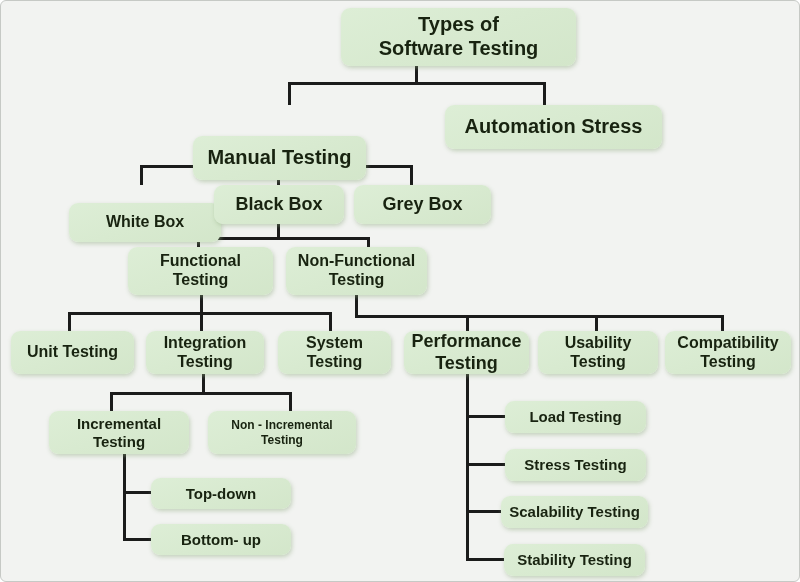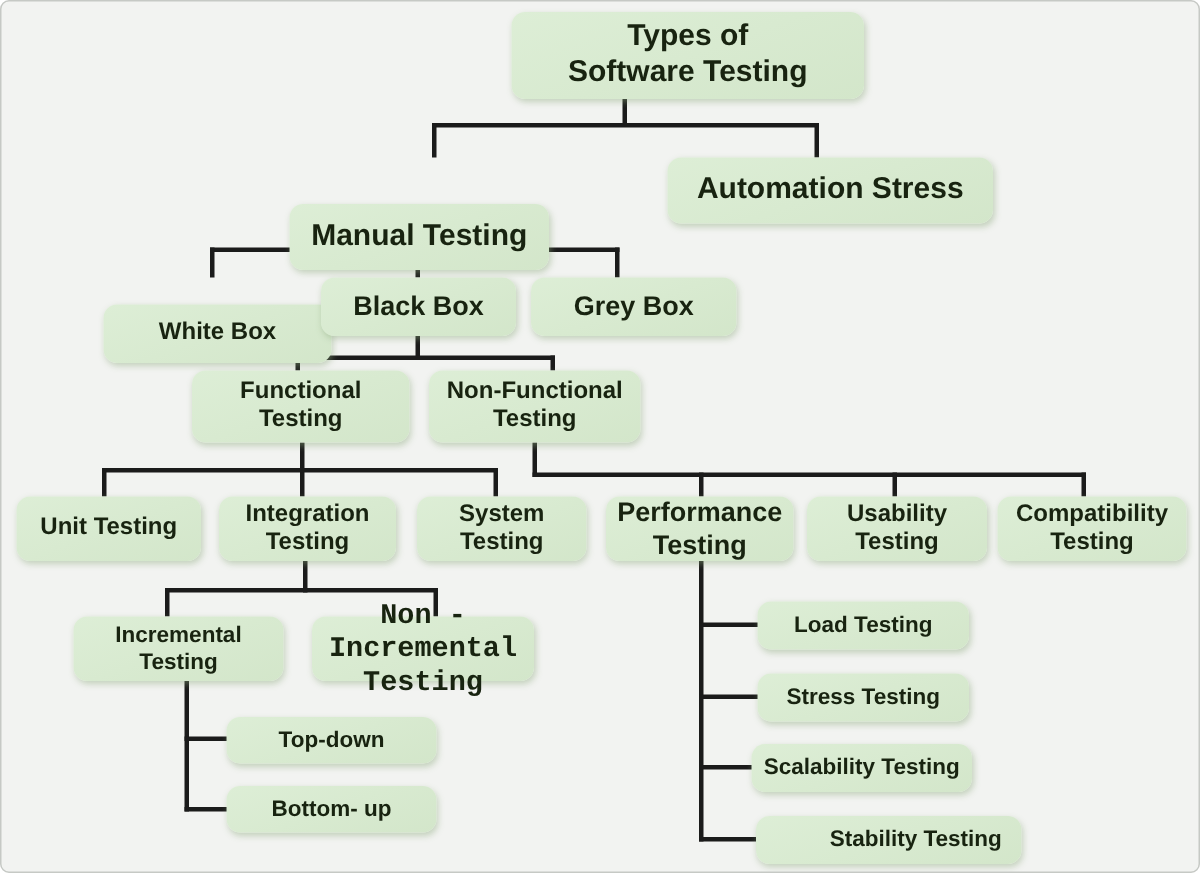--- a/index.html
+++ b/index.html
@@ -30,27 +30,27 @@
   .n-grey{left:353px;top:184px;width:137px;height:39px;font-size:18px;}
   .n-functional{left:127px;top:246px;width:145px;height:48px;font-size:16px;}
   .n-nonfunctional{left:285px;top:246px;width:141px;height:48px;font-size:16px;}
   .n-unit{left:10px;top:330px;width:123px;height:43px;font-size:16px;}
   .n-integration{left:145px;top:330px;width:118px;height:43px;font-size:16px;}
   .n-system{left:277px;top:330px;width:113px;height:43px;font-size:16px;}
   .n-performance{left:403px;top:330px;width:125px;height:43px;font-size:18px;}
   .n-usability{left:537px;top:330px;width:120px;height:43px;font-size:16px;}
   .n-compatibility{left:664px;top:330px;width:126px;height:43px;font-size:16px;}
   .n-incremental{left:48px;top:410px;width:140px;height:43px;font-size:15px;}
-  .n-nonincremental{left:207px;top:410px;width:148px;height:43px;font-size:19px;font-family:Liberation Mono, monospace;}
+  .n-nonincremental{left:207px;top:410px;width:148px;height:43px;font-size:12px;}
   .n-topdown{left:150px;top:477px;width:140px;height:31px;font-size:15px;}
   .n-bottomup{left:150px;top:523px;width:140px;height:31px;font-size:15px;}
   .n-load{left:504px;top:400px;width:141px;height:32px;font-size:15px;}
   .n-stress{left:504px;top:448px;width:141px;height:32px;font-size:15px;}
   .n-scalability{left:500px;top:495px;width:147px;height:32px;font-size:15px;}
-  .n-stability{left:503px;top:543px;width:141px;height:32px;font-size:15px;padding-left:36px;}
+  .n-stability{left:503px;top:543px;width:141px;height:32px;font-size:15px;}
 
   
   .e1{left:414px;top:65px;width:3px;height:18px;}           
   .e2{left:287px;top:81px;width:258px;height:3px;}          
   .e3{left:287px;top:81px;width:3px;height:23px;}           
   .e4{left:542px;top:81px;width:3px;height:23px;}           
   .e5{left:276px;top:148px;width:3px;height:36px;}          
   .e6{left:139px;top:164px;width:273px;height:3px;}         
   .e7{left:139px;top:164px;width:3px;height:20px;}          
   .e8{left:409px;top:164px;width:3px;height:20px;}          

